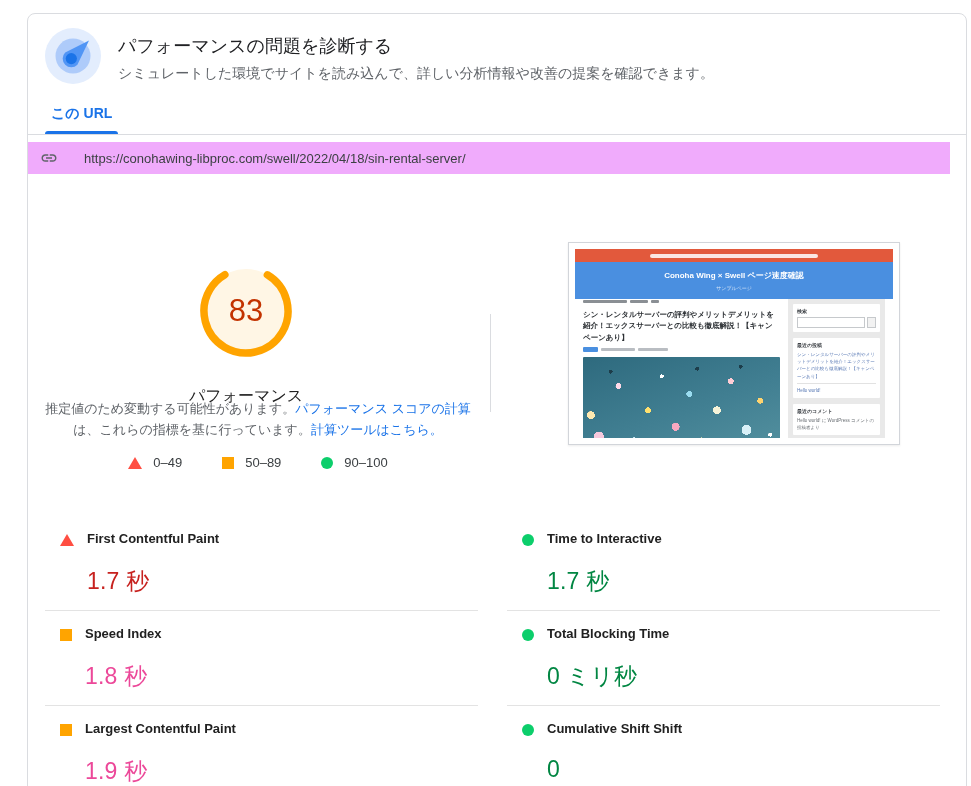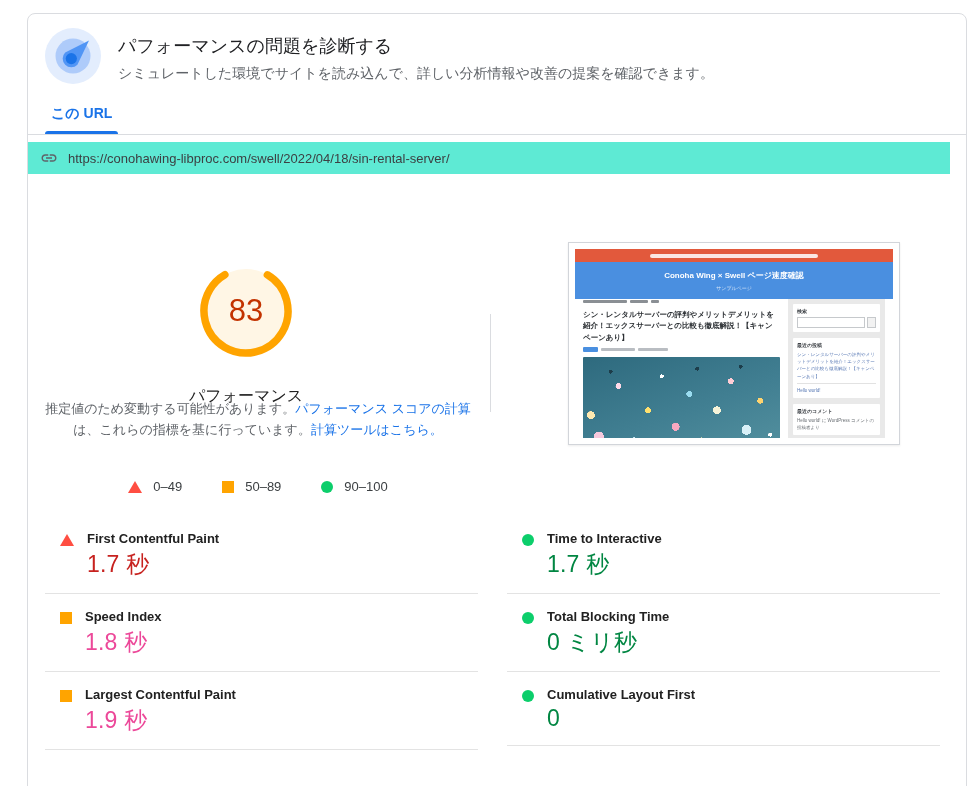--- a/index.html
+++ b/index.html
@@ -14,37 +14,37 @@
   .hdr-sub { font-size:14px; color:#5f6368; }
 
   
   .tabrow { padding-left:17px; border-bottom:1px solid #dadce0; }
   .tab { display:inline-block; position:relative; color:#1a73e8; font-size:14px;
     font-weight:bold; padding:5px 6px 11px 6px; cursor:pointer; }
   .tab::after { content:""; position:absolute; left:0; right:0; bottom:0; height:3px;
     background:#1a73e8; border-radius:3px 3px 0 0; }
 
   
-  .urlbar { margin:7px 16px 0 0; height:32px; background:#5eead4; display:flex;
-    align-items:center; gap:10px; padding:0 12px; }
+  .urlbar { margin:7px 16px 0 0; height:32px; background:#f0abfc; display:flex;
+    align-items:center; gap:26px; padding:0 12px; }
   .urlbar svg { flex:0 0 auto; }
   .url-text { font-size:13px; color:#3c4043; }
 
   
   .scorearea { position:relative; height:316px; }
   .gauge { position:absolute; left:170px; top:89px; width:96px; height:96px; }
   .gauge .num { position:absolute; inset:0; display:flex; align-items:center;
     justify-content:center; font-size:31px; color:#c33300; }
   .score-label { position:absolute; left:68px; top:192px; width:300px;
     text-align:center; font-size:16px; color:#212121;margin-top:20px; }
   .disclaimer { position:absolute; left:14px; top:224px; width:432px; text-align:center;
     font-size:13px; line-height:21px; color:#5f6368; }
   .disclaimer a { color:#1a73e8; text-decoration:none; cursor:pointer; }
   .legend { position:absolute; left:14px; top:281px; width:432px; display:flex;
-    justify-content:center; gap:40px; font-size:13px; color:#3c4043;margin-top:24px; }
+    justify-content:center; gap:40px; font-size:13px; color:#3c4043; }
   .legend-item { display:flex; align-items:center; gap:11px; }
   .vdiv { position:absolute; left:462px; top:140px; width:1px; height:98px; background:#dadce0; }
 
   .shape-tri { width:0; height:0; border-left:7px solid transparent;
     border-right:7px solid transparent; border-bottom:12px solid #ff4e42; }
   .shape-sq { width:12px; height:12px; background:#ffa400; }
   .shape-ci { width:12px; height:12px; border-radius:50%; background:#0cce6b; }
 
   
   .thumb { position:absolute; left:540px; top:68px; width:332px; height:203px;
@@ -102,21 +102,21 @@
   
   .metricsarea { padding:26px 26px 0 17px; }
   .m-head { display:flex; justify-content:space-between; align-items:flex-end;
     font-size:13px; color:#757575; padding-bottom:12px; border-bottom:1px solid #e3e3e3; }
   .m-expand { cursor:pointer; }
   .m-cols { display:flex; gap:29px; }
   .m-col { flex:1; min-width:0; }
   .metric { display:flex; gap:13px; padding:15px 0 13px 15px; border-bottom:1px solid #e3e3e3; }
   .m-icon { flex:0 0 auto; margin-top:3px; }
   .m-name { font-size:13px; font-weight:bold; color:#212121; }
-  .m-value { font-size:23px; margin-top:3px; letter-spacing:.2px; }
+  .m-value { font-size:23px; margin-top:20px; letter-spacing:.2px; }
   .metric.fail .m-value { color:#c7221f; }
   .metric.average .m-value { color:#ec4899; }
   .metric.pass .m-value { color:#018642; }
 </style>
 </head>
 <body>
 
 <div class="card">
 
   <div class="hdr">
@@ -263,21 +263,21 @@
         <div class="metric pass">
           <i class="m-icon shape-ci"></i>
           <div>
             <div class="m-name">Total Blocking Time</div>
             <div class="m-value">0 ミリ秒</div>
           </div>
         </div>
         <div class="metric pass">
           <i class="m-icon shape-ci"></i>
           <div>
-            <div class="m-name">Cumulative Layout First</div>
+            <div class="m-name">Cumulative Shift Shift</div>
             <div class="m-value">0</div>
           </div>
         </div>
       </div>
     </div>
 
   </div>
 
 </div>
 

